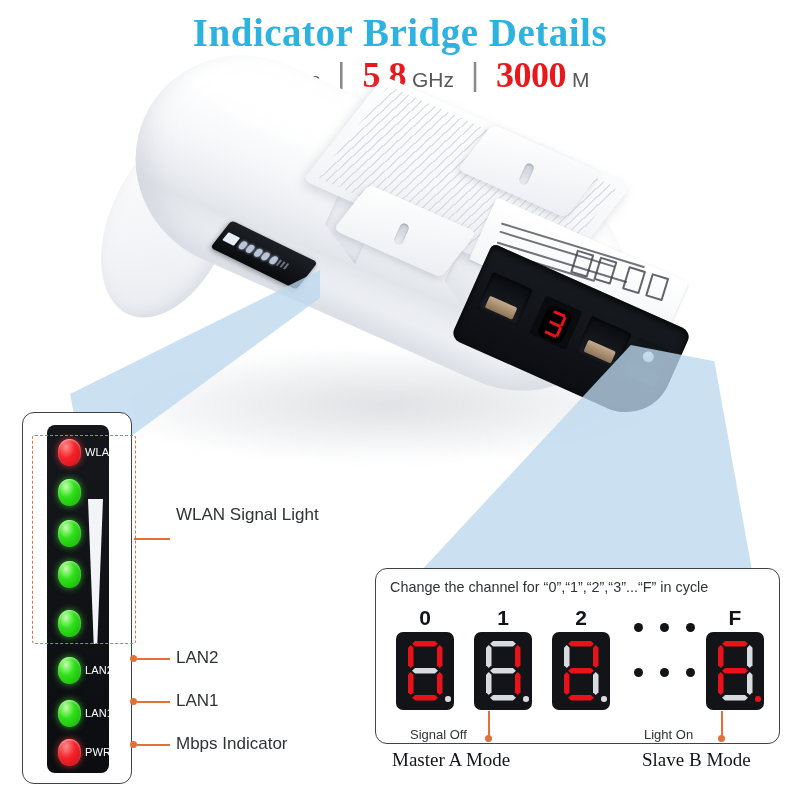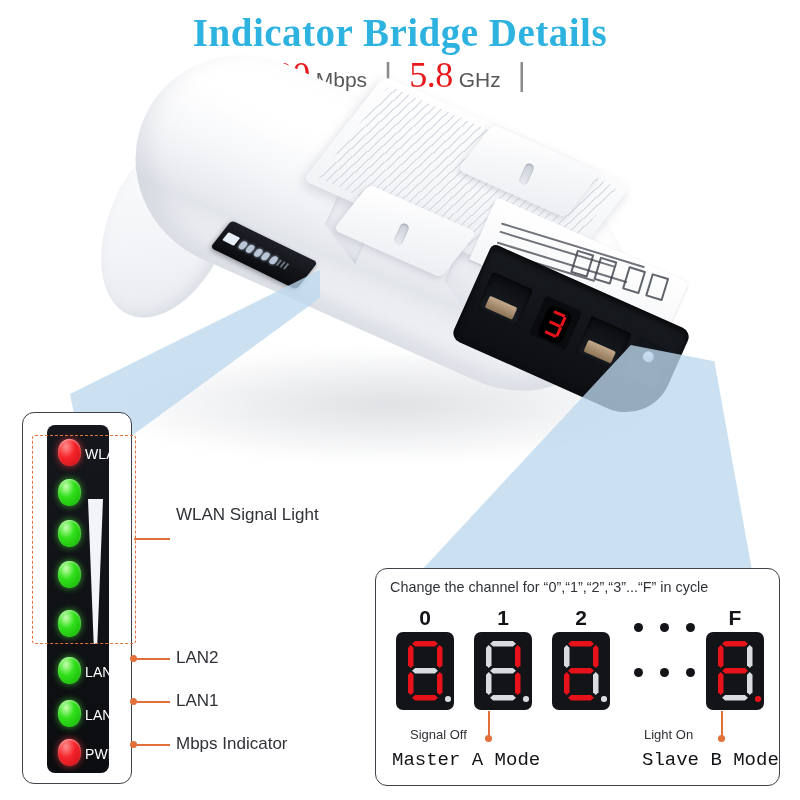--- a/index.html
+++ b/index.html
@@ -19,21 +19,21 @@
     font-size:39px; font-weight:700; color:#2eb3e0;
     letter-spacing:.5px; line-height:46px; white-space:nowrap;
   }
   .specs {
     display:flex; align-items:baseline; justify-content:center;
     gap:0px; line-height:40px; margin-top:-1px;
   }
   .spec { display:flex; align-items:baseline; }
   .spec-num {
     font-family:"Liberation Serif", serif;
-    font-weight:400; font-size:36px; color:#e8191c; letter-spacing:-.5px;
+    font-weight:700; font-size:36px; color:#e8191c; letter-spacing:-.5px;
   }
   .spec-unit {
     font-family:"Liberation Sans", sans-serif;
     font-size:21px; color:#58585a; font-weight:400; margin-left:6px;
   }
   .spec-sep {
     color:#8a8a8c; font-size:31px; font-weight:300; margin:0 17px; position:relative; top:-2px;
   }
 
   
@@ -183,42 +183,42 @@
   }
   .led.red {
     background:radial-gradient(ellipse at 35% 28%, #ff8f8f 0%, #f4242a 42%, #c60d15 100%);
     box-shadow:0 0 7px rgba(255,60,60,.75), inset 0 1px 2px rgba(255,255,255,.55);
   }
   .led.green {
     background:radial-gradient(ellipse at 35% 28%, #c6ffb0 0%, #31e01a 40%, #12ad06 100%);
     box-shadow:0 0 7px rgba(70,235,50,.7), inset 0 1px 2px rgba(255,255,255,.55);
   }
   .led-txt {
-    position:absolute; left:38px; color:#fff; font-size:14px; letter-spacing:.1px;
+    position:absolute; left:38px; color:#fff; font-size:11px; letter-spacing:.1px;
     font-family:"Liberation Sans", sans-serif;
   }
   .wedge {
     position:absolute; left:41px; top:74px; width:15px; height:145px;
     background:#f2f4f7;
     clip-path:polygon(0% 0%, 100% 0%, 62% 100%, 38% 100%);
   }
   .dashed-box {
     position:absolute; left:9px; top:22px; width:104px; height:209px;
     border:1.6px dashed #e2703a; border-radius:3px;
   }
   .lead { position:absolute; height:1.8px; background:#e2703a; }
   .lead-dot { position:absolute; width:7px; height:7px; border-radius:50%; background:#e2703a; }
   .callout {
     position:absolute; color:#2f3237; font-size:17px; white-space:nowrap;
     font-family:"Liberation Sans", sans-serif;
   }
 
   
   .panel-right {
-    position:absolute; left:375px; top:568px; width:405px; height:218px;
+    position:absolute; left:375px; top:568px; width:405px; height:176px;
     background:#fff; border:1.6px solid #3f4248; border-radius:12px;
   }
   .pr-title {
     position:absolute; left:14px; top:10px; font-size:14.4px; color:#2f3237;
     white-space:nowrap; font-family:"Liberation Sans", sans-serif;
   }
   .digits-row { position:absolute; left:18px; top:38px; width:372px; height:120px; }
   .dcol { position:absolute; top:0; width:62px; text-align:center; }
   .dlabel { font-size:21px; font-weight:700; color:#121418; line-height:22px; font-family:"Liberation Sans", sans-serif; }
   .seg-box {
@@ -238,21 +238,21 @@
   .s-dp { left:49px; top:64px; width:5.5px; height:5.5px; border-radius:50%; }
   .dots-col { position:absolute; top:16px; width:84px; }
   .dots-row-i { display:flex; gap:17px; justify-content:center; margin-bottom:36px; }
   .dot-b { width:9px; height:9px; border-radius:50%; background:#121418; }
   .pr-note {
     position:absolute; font-size:13px; color:#2f3237; white-space:nowrap;
     font-family:"Liberation Sans", sans-serif;
   }
   .pr-mode {
     position:absolute; font-size:19px; color:#121418; white-space:nowrap;
-    font-family:Liberation Mono, monospace;
+    font-family:Liberation Serif, serif;
   }
   .vline { position:absolute; width:2px; background:#e2703a; }
 </style>
 </head>
 <body>
 
 <div class="stage">
 
   <div class="header">
     <div class="title">Indicator Bridge Details</div>
@@ -260,20 +260,24 @@
       <span class="spec">
         <span class="spec-num">300</span>
         <span class="spec-unit">Mbps</span>
       </span>
       <span class="spec-sep">|</span>
       <span class="spec">
         <span class="spec-num">5.8</span>
         <span class="spec-unit">GHz</span>
       </span>
       <span class="spec-sep">|</span>
+      <span class="spec">
+        <span class="spec-num">3000</span>
+        <span class="spec-unit">M</span>
+      </span>
     </div>
   </div>
 
   <div class="device-wrap">
     <div class="shadow-soft"></div>
     <div class="cap-left"></div>
     <div class="body-tube"></div>
 
     <div class="fin fin1"></div>
     <div class="fin fin2"></div>

